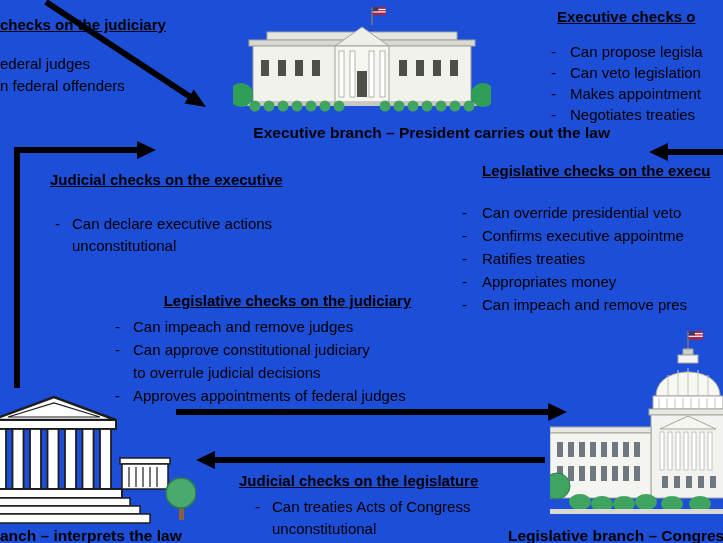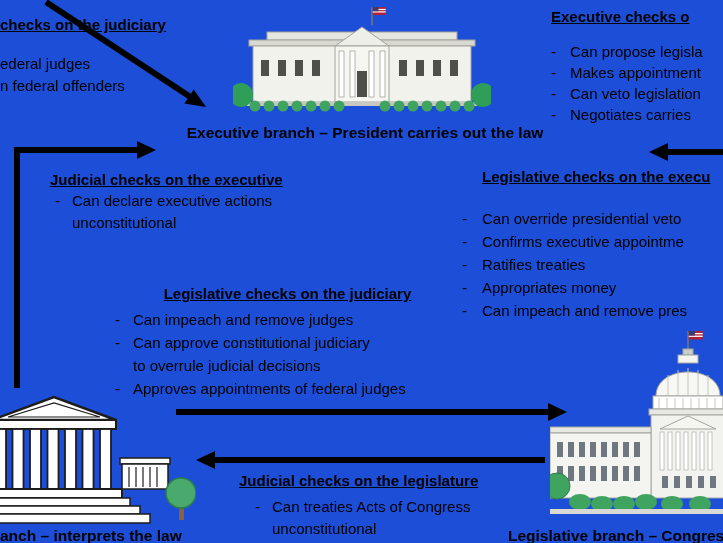--- a/index.html
+++ b/index.html
@@ -219,58 +219,58 @@
       <div class="row">
           <span>ederal judges</span>
         </div>
       <div class="row">
           <span>n federal offenders</span>
         </div>
     </div>
   </div>
 
   <div class="abs block" style="left:551px;top:8px">
-    <div class="title" style="margin-left:0">Executive checks o</div>
+    <div class="title" style="margin-left:6px">Executive checks o</div>
     <div style="margin-top:16px">
       <div class="row" style="line-height:21px">
           <span class="dash" style="width:19px"></span>
           <span>Can propose legisla</span>
         </div>
       <div class="row" style="line-height:21px">
           <span class="dash" style="width:19px"></span>
-          <span>Makes appointment</span>
+          <span>Can veto legislation</span>
         </div>
       <div class="row" style="line-height:21px">
           <span class="dash" style="width:19px"></span>
-          <span>Can veto legislation</span>
+          <span>Makes appointment</span>
         </div>
       <div class="row" style="line-height:21px">
           <span class="dash" style="width:19px"></span>
-          <span>Negotiates carries</span>
-        </div>
-    </div>
-  </div>
-
-  <div class="abs caption" style="left:120px;top:124px;width:490px;text-align:center">Executive branch – President carries out the law</div>
+          <span>Negotiates treaties</span>
+        </div>
+    </div>
+  </div>
+
+  <div class="abs caption" style="left:120px;top:124px;width:490px;text-align:right">Executive branch – President carries out the law</div>
 
   <div class="abs block" style="left:50px;top:171px">
     <div class="title">Judicial checks on the executive</div>
-    <div style="margin-top:2px;padding-left:5px">
+    <div style="margin-top:25px;padding-left:5px">
       <div class="row">
           <span class="dash" style="width:17px"></span>
           <span>Can declare executive actions</span>
         </div>
       <div class="row cont">
           <span class="dash" style="width:17px"></span>
           <span>unconstitutional</span>
         </div>
     </div>
   </div>
 
-  <div class="abs block" style="left:462px;top:168px">
+  <div class="abs block" style="left:462px;top:162px">
     <div class="title" style="margin-left:20px">Legislative checks on the execu</div>
     <div style="margin-top:22px">
       <div class="row" style="line-height:23px">
           <span class="dash" style="width:20px"></span>
           <span>Can override presidential veto</span>
         </div>
       <div class="row" style="line-height:23px">
           <span class="dash" style="width:20px"></span>
           <span>Confirms executive appointme</span>
         </div>
@@ -282,21 +282,21 @@
           <span class="dash" style="width:20px"></span>
           <span>Appropriates money</span>
         </div>
       <div class="row" style="line-height:23px">
           <span class="dash" style="width:20px"></span>
           <span>Can impeach and remove pres</span>
         </div>
     </div>
   </div>
 
-  <div class="abs block" style="left:115px;top:285px;width:345px">
+  <div class="abs block" style="left:115px;top:292px;width:345px">
     <div class="title" style="text-align:center;width:100%">Legislative checks on the judiciary</div>
     <div style="margin-top:6px">
       <div class="row" style="line-height:23px">
           <span class="dash"></span>
           <span>Can impeach and remove judges</span>
         </div>
       <div class="row" style="line-height:23px">
           <span class="dash"></span>
           <span>Can approve constitutional judiciary</span>
         </div>

